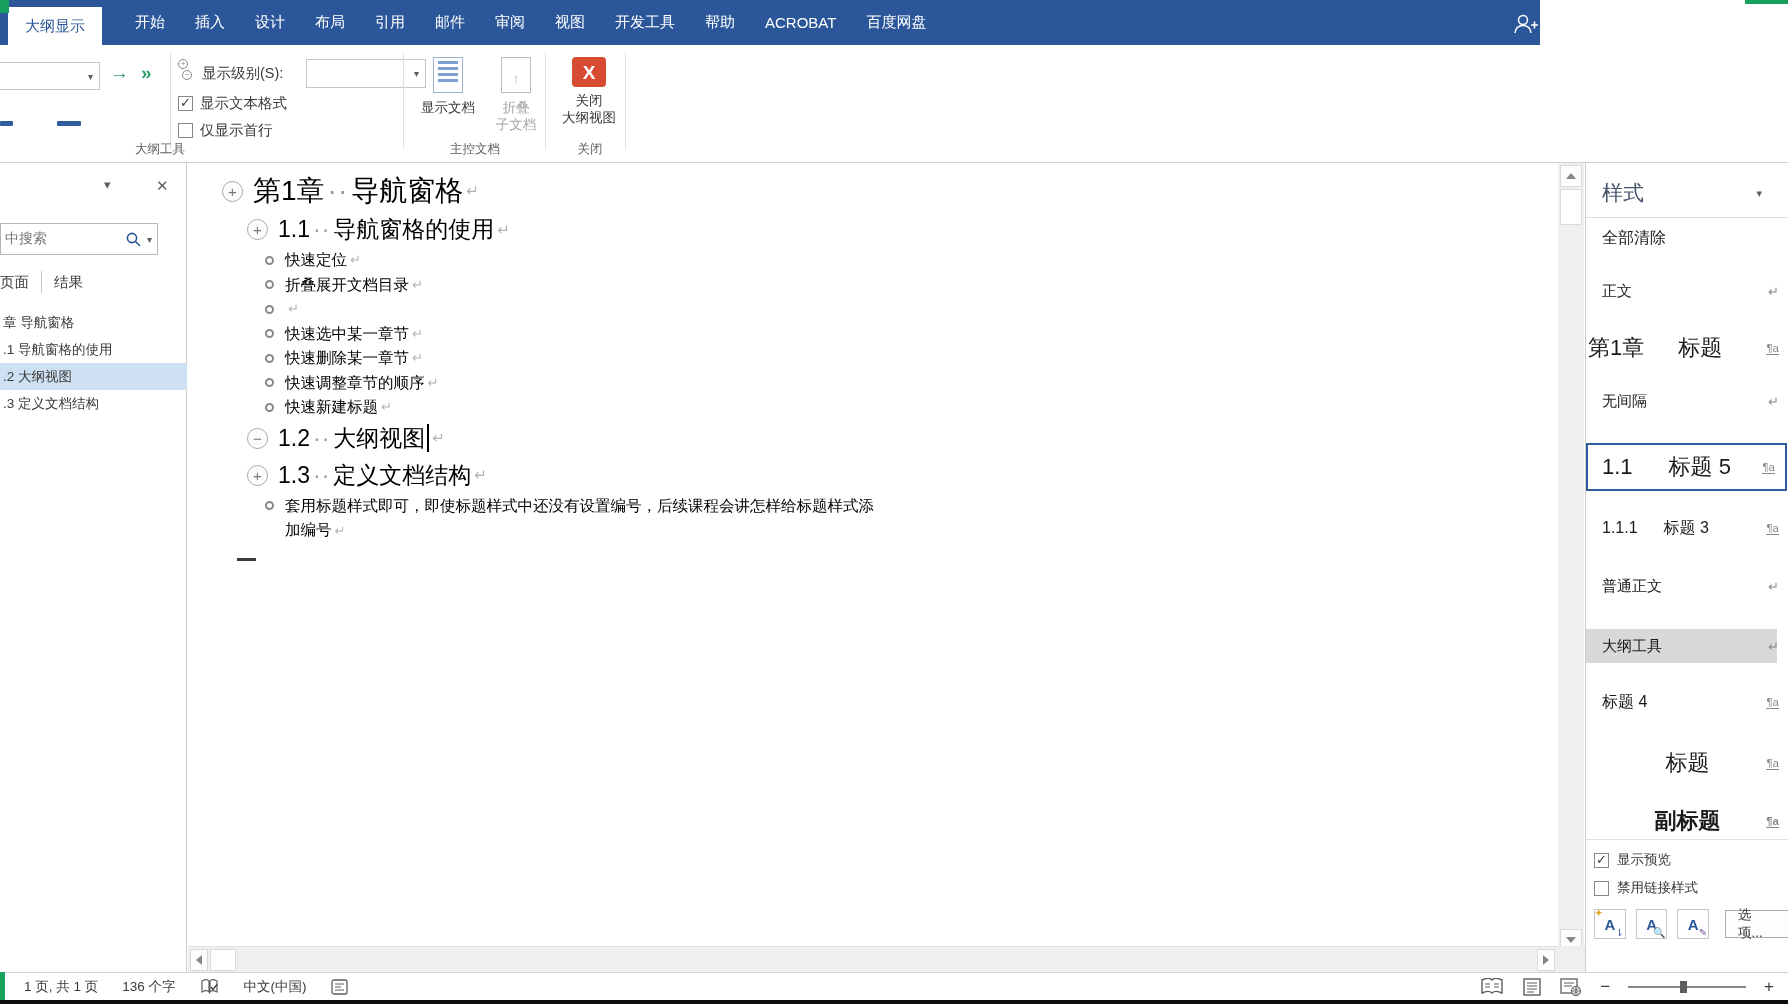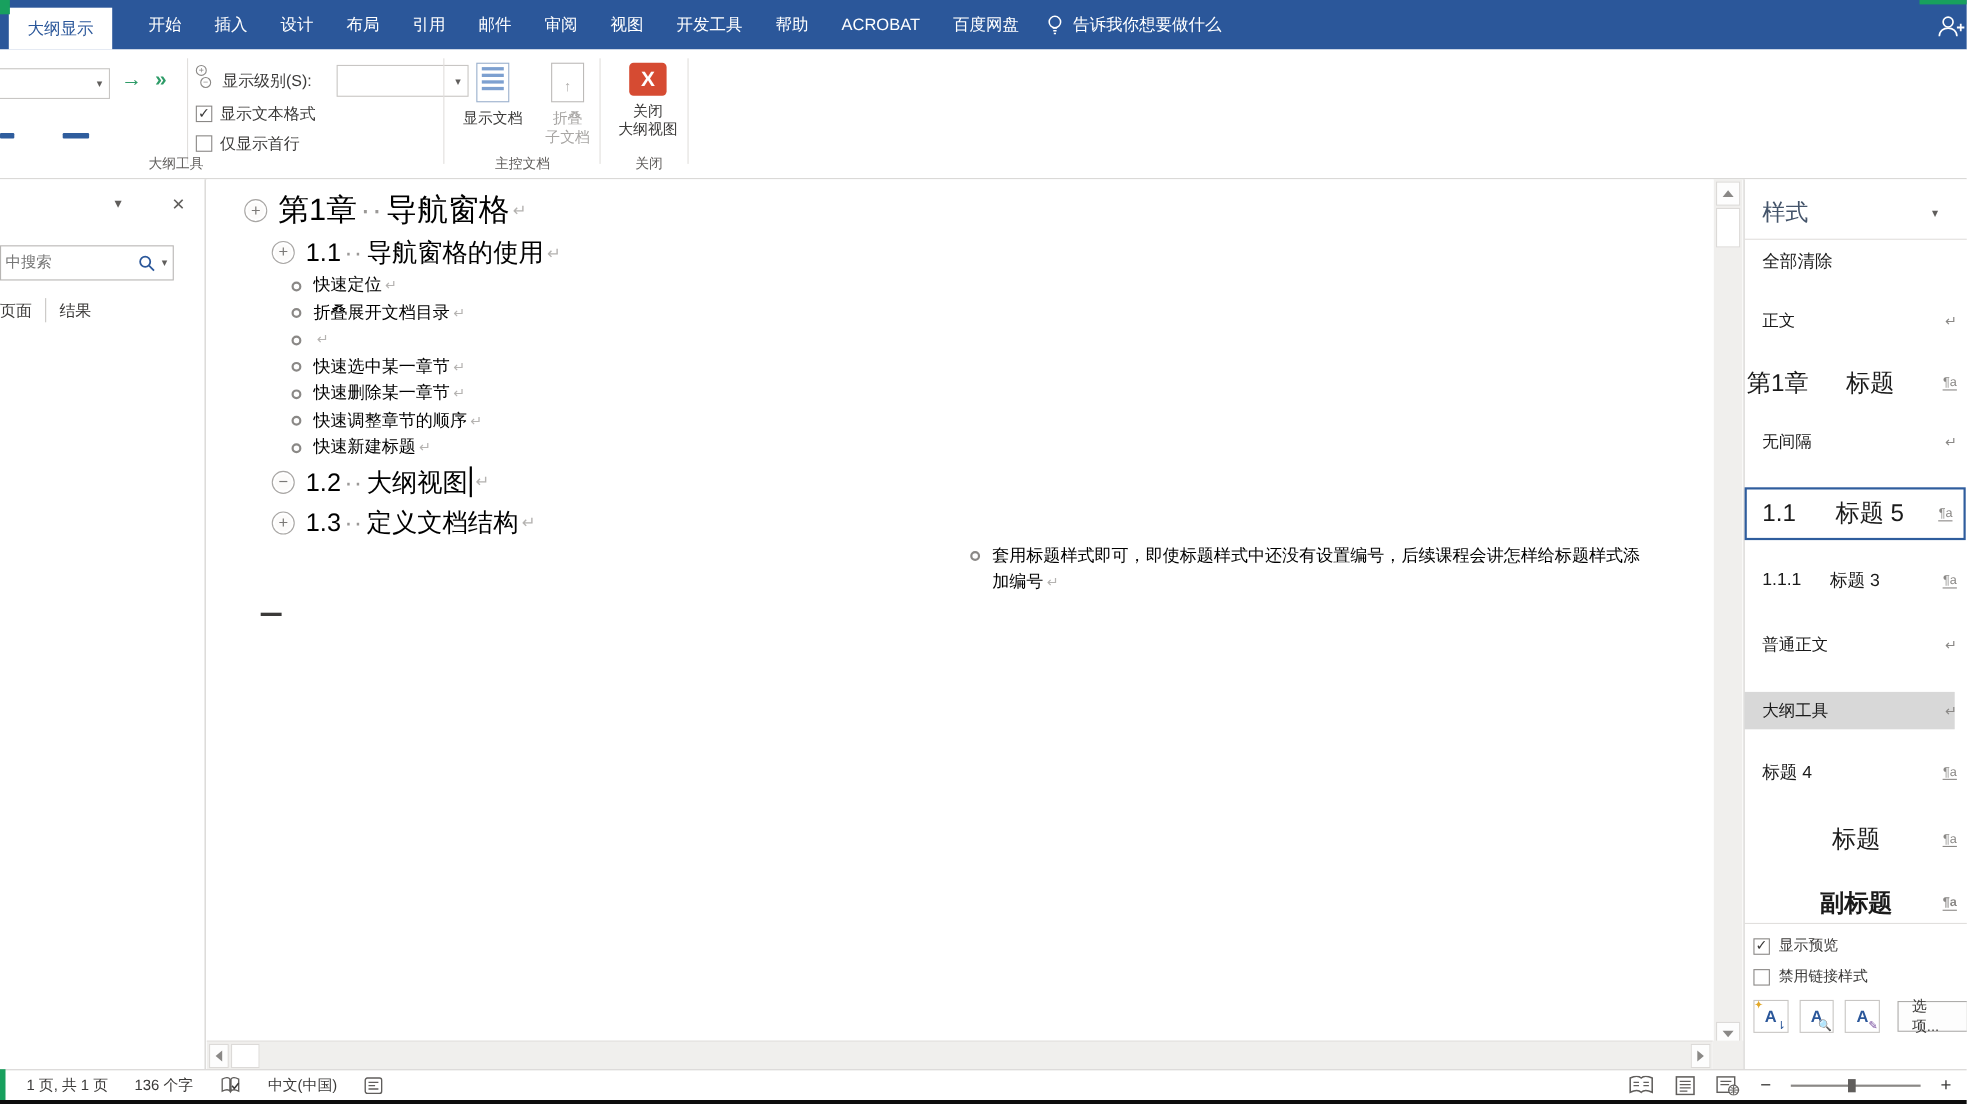--- a/index.html
+++ b/index.html
@@ -1,21 +1,21 @@
 <!DOCTYPE html>
 <html><head>
 <meta charset="utf-8">
 <style>
   * { box-sizing: border-box; margin: 0; padding: 0; }
   html,body { width:1788px; height:1004px; overflow:hidden; }
   body { font-family:"Liberation Sans", sans-serif; background:#fff; position:relative; }
   .abs { position:absolute; }
 
   
-  .tabbar { left:0; top:0; width:1788px; height:45px; background:#2b579a; }
+  .tabbar { left:0; top:0; width:1540px; height:45px; background:#2b579a; }
   .corner-green-tl { left:0; top:0; width:9px; height:13px; background:#18a05e; }
   .corner-green-tr { left:1745px; top:0; width:43px; height:4px; background:#18a05e; }
   .tabs { position:absolute; left:8px; top:0; height:45px; display:flex; align-items:flex-end; }
   .tab { color:#fff; font-size:15px; padding:0 15px; height:45px; display:flex; align-items:center; cursor:default; white-space:nowrap; }
   .tab.active { background:#fff; color:#2b579a; height:38px; margin-right:18px; padding:0 17px; }
   .tellme { display:flex; align-items:center; gap:8px; color:#fff; font-size:15px; padding:0 10px; height:45px; }
   .bulb-svg { width:16px; height:20px; }
   .account { position:absolute; right:2px; top:12px; width:26px; height:24px; }
 
   
@@ -63,21 +63,21 @@
   .ol-dots { color:#9b9997; margin:0 3px; letter-spacing:1px; }
   .ol-mark { color:#b5b3b1; font-size:13px; margin-left:3px; align-self:center; }
   .ol-h1 .ol-mark, .ol-h2 .ol-mark { font-size:15px; }
   .mk { flex:0 0 auto; }
   .mk-plus, .mk-minus { width:21px; height:21px; border:1px solid #a8a6a4; border-radius:50%; background:#fcfbfa; box-shadow:inset 0 0 0 2px #fff; color:#7a7876; text-align:center; line-height:19px; font-size:15px; margin-right:10px; position:relative; }
   .mk-plus::after { content:"+"; } .mk-minus::after { content:"−"; }
   .mk-circle { width:9px; height:9px; border:2px solid #8a8886; border-radius:50%; margin-right:11px; }
   .ind-h2 { padding-left:25px; }
   .ind-body { padding-left:43px; }
   .wraptext { width:600px; }
-  .ol-body.multi { align-items:flex-start;justify-content:flex-end; }
+  .ol-body.multi { align-items:flex-start; }
   .ol-body.multi .mk-circle { margin-top:7px; }
   .caret { display:inline-block; width:2px; height:28px; background:#000; margin-left:2px; vertical-align:middle; }
   .ol-dashrow { padding-left:15px; margin-top:14px; }
   .mk-dash { width:19px; height:3px; background:#3b3a39; }
 
   
   .vscroll { left:1558px; top:163px; width:26px; height:792px; background:#f0efed; }
   .sbtn { background:#fdfdfd; border:1px solid #dcdad8; display:flex; align-items:center; justify-content:center; }
   .tri { width:0; height:0; border-left:5px solid transparent; border-right:5px solid transparent; }
   .tri.up { border-bottom:6px solid #8a8886; }
@@ -146,27 +146,20 @@
     <div class="tab">设计</div>
     <div class="tab">布局</div>
     <div class="tab">引用</div>
     <div class="tab">邮件</div>
     <div class="tab">审阅</div>
     <div class="tab">视图</div>
     <div class="tab">开发工具</div>
     <div class="tab">帮助</div>
     <div class="tab">ACROBAT</div>
     <div class="tab">百度网盘</div>
-    <div class="tellme">
-      <svg class="bulb-svg" viewBox="0 0 16 20">
-        <circle cx="8" cy="7" r="5.2" fill="none" stroke="#fff" stroke-width="1.4"></circle>
-        <path d="M6 12.5 h4 M6.5 15 h3 M7 17.5 h2" stroke="#fff" stroke-width="1.3" fill="none"></path>
-      </svg>
-      <span>告诉我你想要做什么</span>
-    </div>
   </div>
   <svg class="account" viewBox="0 0 26 24">
     <circle cx="11" cy="8" r="4.5" fill="none" stroke="#fff" stroke-width="1.5"></circle>
     <path d="M3 21 c0-5 4-7.5 8-7.5 s8 2.5 8 7.5" fill="none" stroke="#fff" stroke-width="1.5"></path>
     <path d="M19 13 h7 M22.5 9.5 v7" stroke="#fff" stroke-width="1.6"></path>
   </svg>
 </div>
 <div class="abs corner-green-tl"></div>
 <div class="abs corner-green-tr"></div>
 
@@ -240,20 +233,26 @@
     <svg class="mag" width="17" height="17" viewBox="0 0 17 17">
       <circle cx="7" cy="7" r="4.6" fill="none" stroke="#2b579a" stroke-width="1.6"></circle>
       <path d="M10.5 10.5 L15 15" stroke="#2b579a" stroke-width="1.6"></path>
     </svg>
     <span style="color:#605e5c; font-size:10px; padding:0 5px;">▾</span>
   </div>
   <div class="nav-tabs">
     <span>页面</span>
     <span class="vline"></span>
     <span>结果</span>
+  </div>
+  <div class="nav-list">
+    <div class="nav-item">章  导航窗格</div>
+    <div class="nav-item">.1  导航窗格的使用</div>
+    <div class="nav-item sel">.2  大纲视图</div>
+    <div class="nav-item">.3  定义文档结构</div>
   </div>
 </div>
 
 <div class="abs docarea">
   <div class="outline">
 
     <div class="ol-row ol-h1">
       <span class="mk mk-plus"></span>
       <span class="ol-num">第1章</span>
       <span class="ol-dots">··</span>

